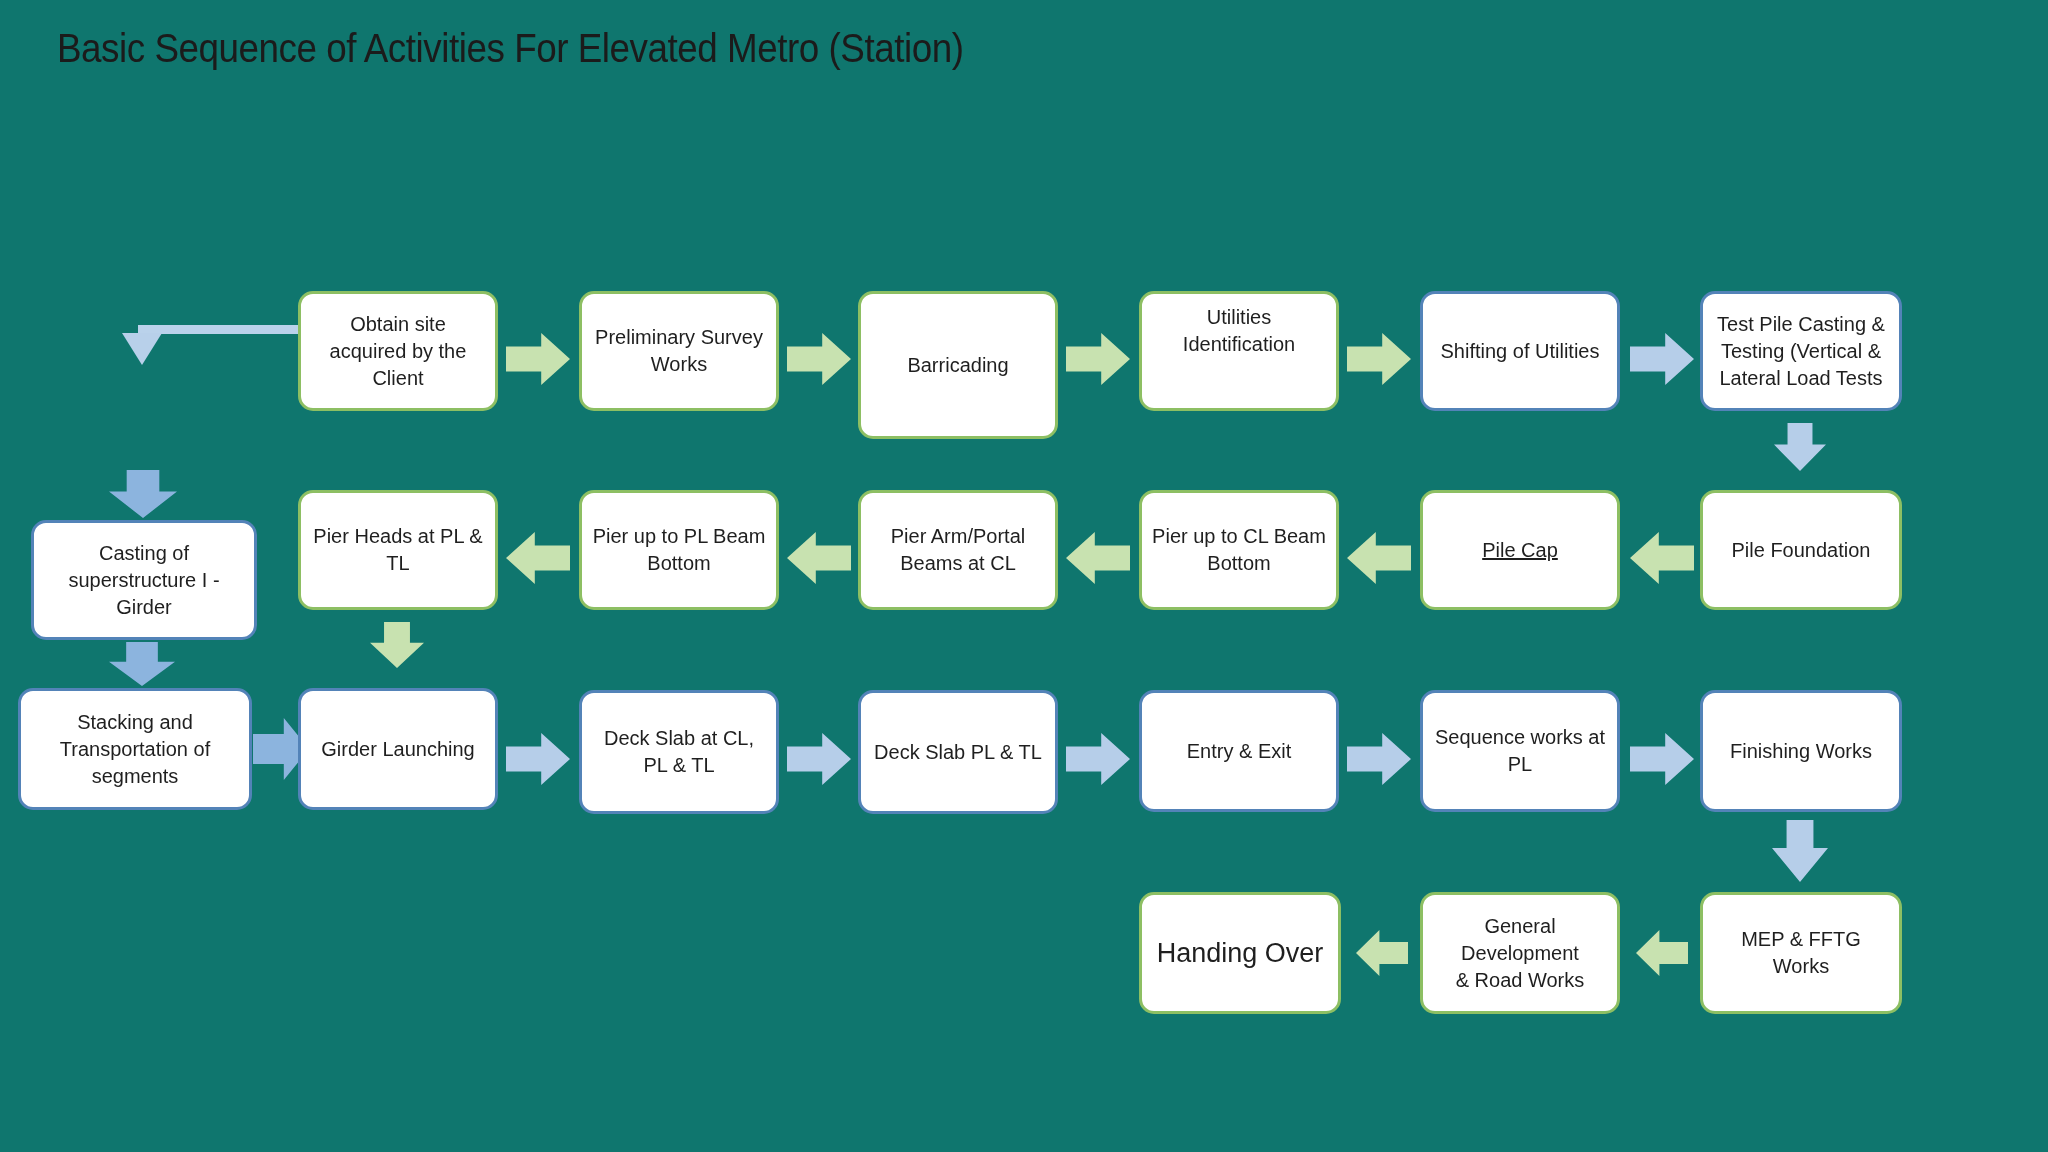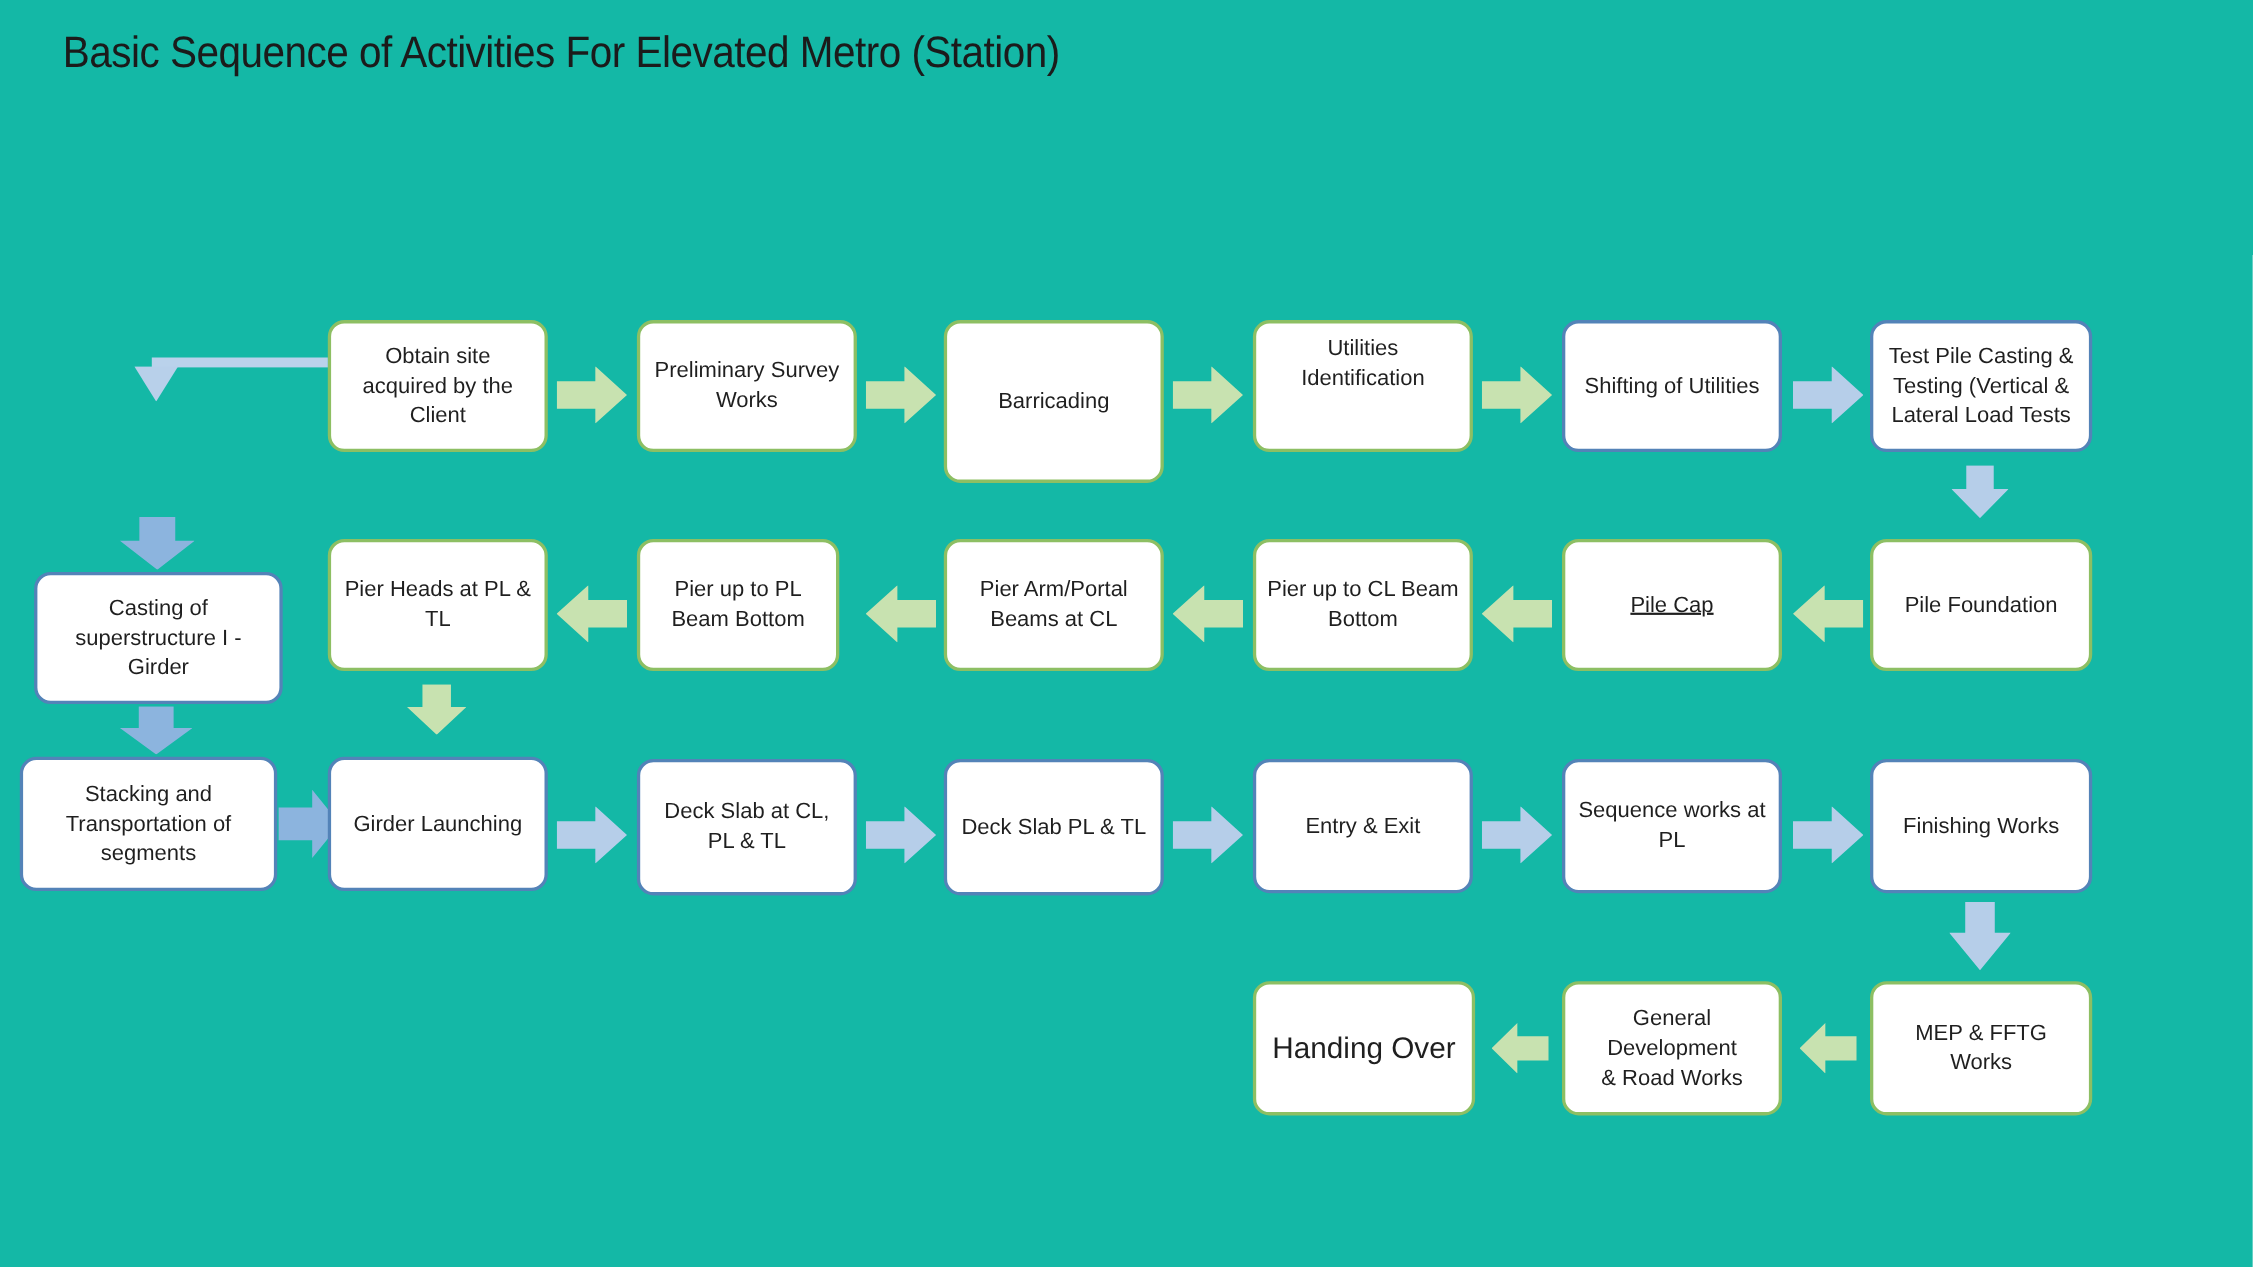--- a/index.html
+++ b/index.html
@@ -1,17 +1,17 @@
 <!DOCTYPE html>
 <html><head>
 <meta charset="utf-8">
 <style>
   html,body{margin:0;padding:0;background:#ffffff;}
   .canvas{
-    position:relative;width:2048px;height:1152px;background:#14b8a6;overflow:hidden;
+    position:relative;width:2048px;height:1152px;background:#0f766e;overflow:hidden;
     font-family:"Liberation Sans","DejaVu Sans",sans-serif;color:#1f1f1f;
   }
   .title{
     position:absolute;left:57px;top:26px;font-size:40px;font-weight:400;color:#1b1b1b;
     white-space:nowrap;transform:scaleX(0.92);transform-origin:left center;letter-spacing:-0.5px;
   }
   .node{
     position:absolute;box-sizing:border-box;background:#ffffff;
     border:3px solid #8dbf63;border-radius:15px;
     display:flex;align-items:center;justify-content:center;text-align:center;
@@ -54,21 +54,21 @@
   <div class="arr down lb" style="left:1774px;top:423px;width:52px;height:48px;"></div>
 
   <div class="node green" style="left:1700px;top:490px;width:202px;height:120px;">Pile Foundation</div>
   <div class="arr left g" style="left:1630px;top:532px;width:64px;height:52px;"></div>
   <div class="node green" style="left:1420px;top:490px;width:200px;height:120px;text-decoration:underline;">Pile Cap</div>
   <div class="arr left g" style="left:1347px;top:532px;width:64px;height:52px;"></div>
   <div class="node green" style="left:1139px;top:490px;width:200px;height:120px;">Pier up to CL Beam Bottom</div>
   <div class="arr left g" style="left:1066px;top:532px;width:64px;height:52px;"></div>
   <div class="node green" style="left:858px;top:490px;width:200px;height:120px;">Pier Arm/Portal Beams at CL</div>
   <div class="arr left g" style="left:787px;top:532px;width:64px;height:52px;"></div>
-  <div class="node green" style="left:579px;top:490px;width:184px;height:120px;">Pier up to PL Beam Bottom</div>
+  <div class="node green" style="left:579px;top:490px;width:200px;height:120px;">Pier up to PL Beam Bottom</div>
   <div class="arr left g" style="left:506px;top:532px;width:64px;height:52px;"></div>
   <div class="node green" style="left:298px;top:490px;width:200px;height:120px;">Pier Heads at PL &amp; TL</div>
 
   <div class="arr down g" style="left:370px;top:622px;width:54px;height:46px;"></div>
 
   <div class="conn-bar" style="left:138px;top:325px;width:160px;height:9px;"></div>
   <div class="conn-head" style="left:122px;top:333px;width:40px;height:32px;"></div>
   <div class="arr down mb" style="left:109px;top:470px;width:68px;height:48px;"></div>
   <div class="node blue" style="left:31px;top:520px;width:226px;height:120px;">Casting of superstructure  I - Girder</div>
   <div class="arr down mb" style="left:109px;top:642px;width:66px;height:44px;"></div>

